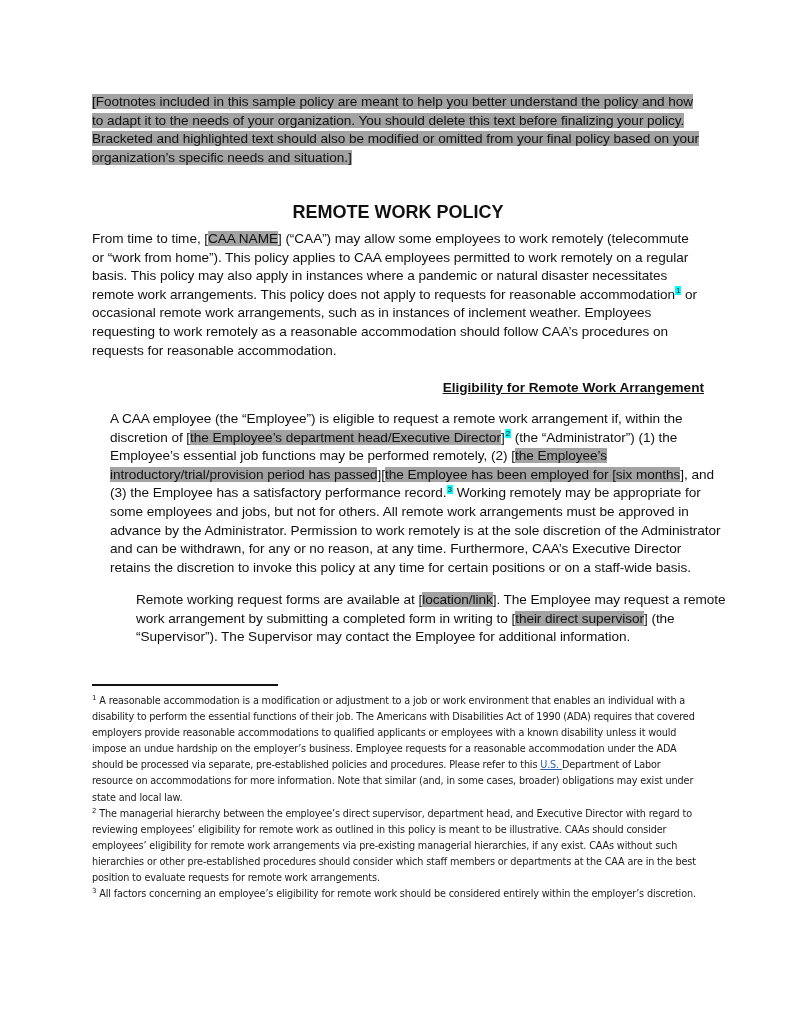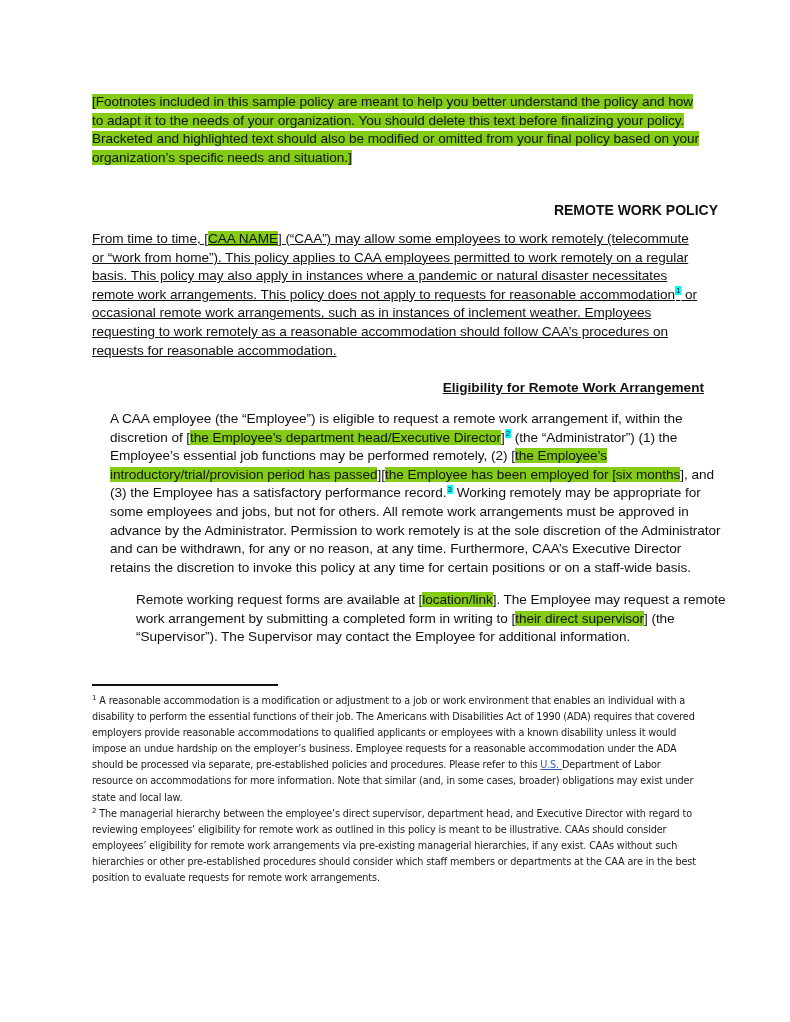--- a/index.html
+++ b/index.html
@@ -20,51 +20,50 @@
       top: 0;
       width: 612px;
     }
     .body-text {
       font-family: "Liberation Sans", sans-serif;
       font-size: 13.6px;
       line-height: 18.6px;
       letter-spacing: -0.05px;
     }
     .hl {
-      background: #84cc16;
+      background: #a3a3a3;
     }
     .fnref {
       background: #00ffff;
       font-size: 8px;
       vertical-align: super;
       line-height: 0;
       padding: 0 1px;
     }
     .intro {
       position: absolute;
       top: 93px;
       left: 0;
       width: 612px;
     }
     .title {
       position: absolute;
       top: 202px;
-      left: 14px;
+      left: 0;
       width: 612px;
-      text-align: right;
+      text-align: center;
       font-family: "Liberation Sans", sans-serif;
       font-weight: bold;
-      font-size: 14px;
+      font-size: 18px;
     }
     .para1 {
       position: absolute;
       top: 230px;
       left: 0;
       width: 612px;
-      text-decoration: underline;
     }
     .heading2 {
       position: absolute;
       top: 380px;
       left: 0;
       width: 612px;
       text-align: right;
       font-family: "Liberation Sans", sans-serif;
       font-weight: bold;
       font-size: 13.6px;
@@ -135,15 +134,16 @@
 
   <p class="para2 body-text"><span>A CAA employee (the “Employee”) is eligible to request a remote work arrangement if, within the discretion of [</span><span class="hl">the Employee’s department head/Executive Director</span><span>]</span><sup class="fnref">2</sup><span> (the “Administrator”) (1) the Employee’s essential job functions may be performed remotely, (2) [</span><span class="hl">the Employee’s introductory/trial/provision period has passed</span><span>][</span><span class="hl">the Employee has been employed for [six months</span><span>], and (3) the Employee has a satisfactory performance record.</span><sup class="fnref">3</sup><span> Working remotely may be appropriate for some employees and jobs, but not for others. All remote work arrangements must be approved in advance by the Administrator. Permission to work remotely is at the sole discretion of the Administrator and can be withdrawn, for any or no reason, at any time. Furthermore, CAA’s Executive Director retains the discretion to invoke this policy at any time for certain positions or on a staff-wide basis.</span></p>
 
   <p class="para3 body-text"><span>Remote working request forms are available at [</span><span class="hl">location/link</span><span>]. The Employee may request a remote work arrangement by submitting a completed form in writing to [</span><span class="hl">their direct supervisor</span><span>] (the “Supervisor”). The Supervisor may contact the Employee for additional information.</span></p>
 
   <div class="fn-rule"></div>
 
   <div class="footnotes">
     <p><span class="fn-num">1</span><span> A reasonable accommodation is a modification or adjustment to a job or work environment that enables an individual with a disability to perform the essential functions of their job. The Americans with Disabilities Act of 1990 (ADA) requires that covered employers provide reasonable accommodations to qualified applicants or employees with a known disability unless it would impose an undue hardship on the employer’s business. Employee requests for a reasonable accommodation under the ADA should be processed via separate, pre-established policies and procedures. Please refer to this </span><span class="link">U.S. </span><span>Department of Labor resource on accommodations for more information.  Note that similar (and, in some cases, broader) obligations may exist under state and local law.</span></p>
     <p><span class="fn-num">2</span><span> The managerial hierarchy between the employee’s direct supervisor, department head, and Executive Director with regard to reviewing employees’ eligibility for remote work as outlined in this policy is meant to be illustrative. CAAs should consider employees’ eligibility for remote work arrangements via pre-existing managerial hierarchies, if any exist. CAAs without such hierarchies or other pre-established procedures should consider which staff members or departments at the CAA are in the best position to evaluate requests for remote work arrangements.</span></p>
+    <p><span class="fn-num">3</span><span> All factors concerning an employee’s eligibility for remote work should be considered entirely within the employer’s discretion.</span></p>
   </div>
 
 </div>
 
 </body></html>

